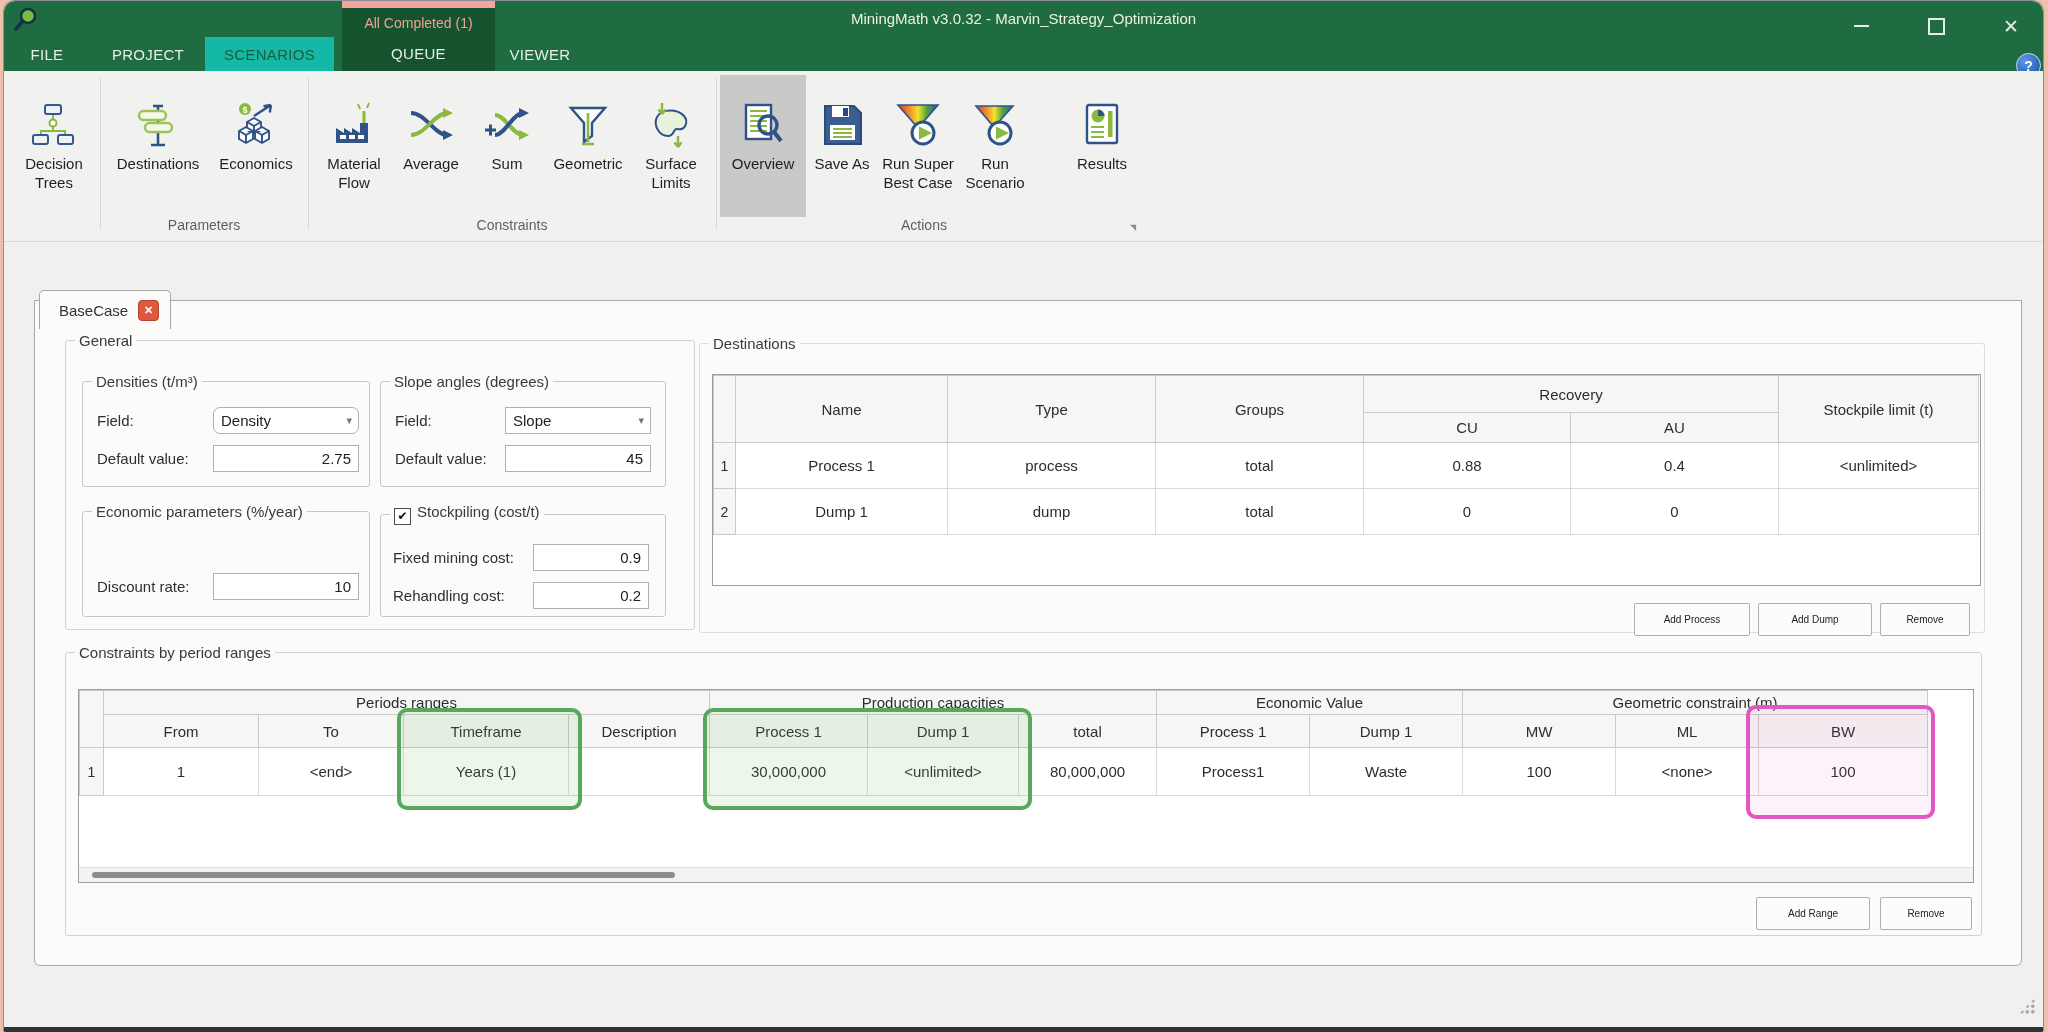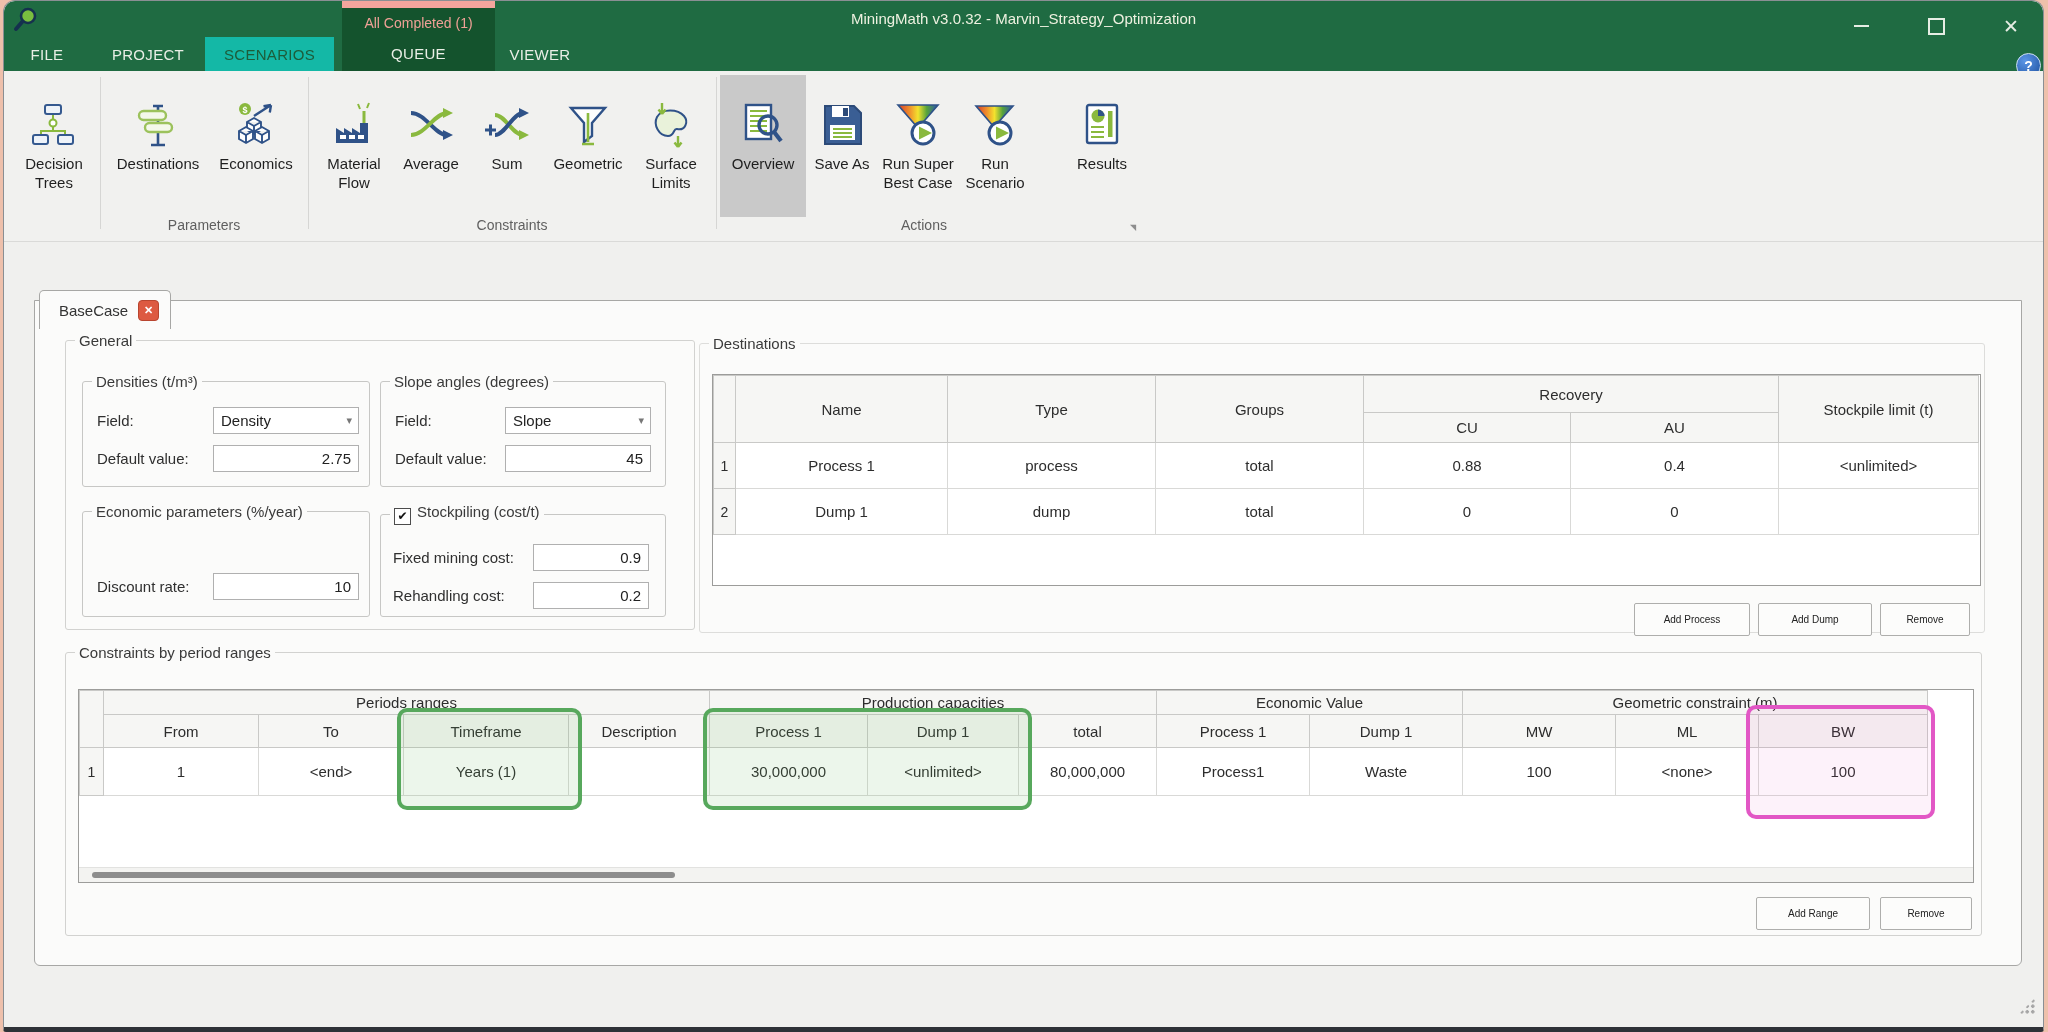--- a/index.html
+++ b/index.html
@@ -307,21 +307,21 @@
     </div>
 
     <div class="panel">
 
       <fieldset style="left:30px;top:31px;width:628px;height:296px;">
         <legend>General</legend>
 
         <fieldset class="inner" style="left:16px;top:24px;width:286px;height:112px;">
           <legend>Densities (t/m³)</legend>
           <div class="flabel" style="left:14px;top:20px;">Field:</div>
-          <div class="combo" style="left:130px;top:17px;width:115px;">
+          <div class="combo" style="left:130px;top:17px;width:115px;border-radius:7px;">
             <span>Density</span>
             <span class="arrow">▾</span>
           </div>
           <div class="flabel" style="left:14px;top:58px;">Default value:</div>
           <div class="field num" style="left:130px;top:55px;width:130px;">2.75</div>
         </fieldset>
 
         <fieldset class="inner" style="left:314px;top:24px;width:284px;height:112px;">
           <legend>Slope angles (degrees)</legend>
           <div class="flabel" style="left:14px;top:20px;">Field:</div>

